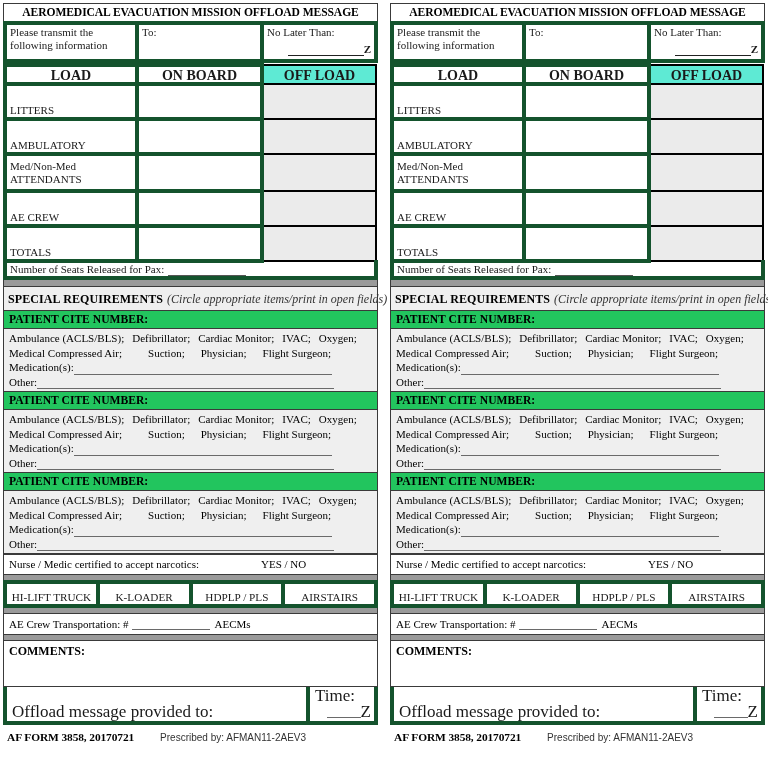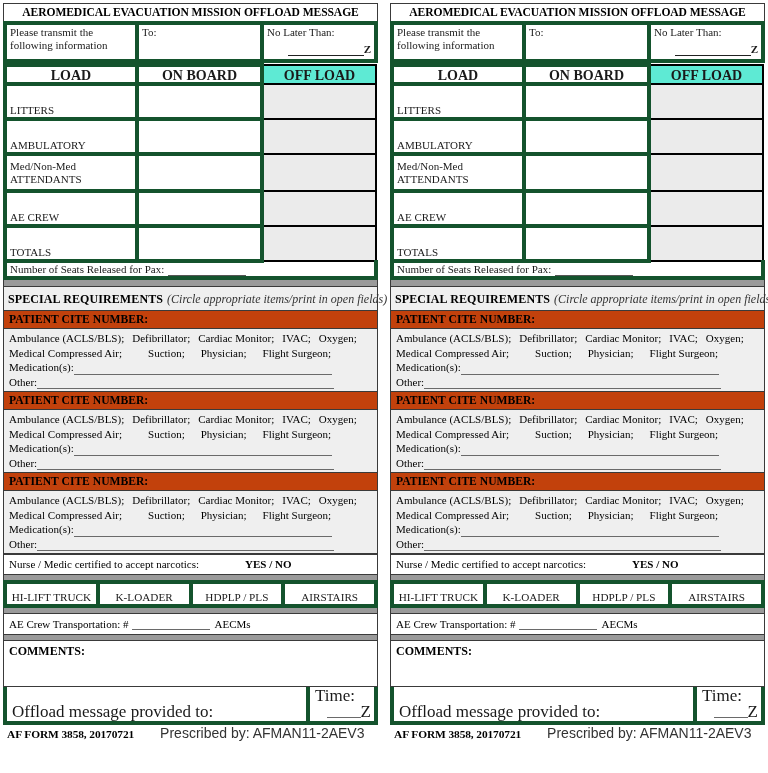--- a/index.html
+++ b/index.html
@@ -86,21 +86,21 @@
     padding: 2px 4px 3px 4px;
     text-align: center;
     white-space: nowrap;
   }
   .spec-band .main { font-weight: bold; font-size: 12px; letter-spacing: 0.1px;}
   .spec-band .note { font-style: italic; font-size: 12px; color:#333; }
 
   .pcn {
     border: 1px solid #3a3a3a;
     border-top: none;
-    background: #c2410c;
+    background: #22c55e;
     font-weight: bold;
     font-size: 11.6px;
     padding: 2px 4px 2px 5px;
   }
   .pblock {
     border: 1px solid #3a3a3a;
     border-top: none;
     background: #efefef;
     padding: 2px 5px 2px 5px;
     font-size: 11px;
@@ -115,21 +115,21 @@
   .med-line { width: 258px; }
   .other-line { width: 297px; }
 
   
   .narc {
     border: 1px solid #3a3a3a;
     font-size: 11px;
     padding: 3px 5px 3px 5px;
     height: 21px;
   }
-  .narc .yn { margin-left: 46px; font-weight: bold; }
+  .narc .yn { margin-left: 62px; }
 
   
   .equip td {
     text-align: center; font-size: 11.2px; height: 23px;
     vertical-align: middle; padding-top: 7px;
   }
 
   .aecrew {
     border: 1px solid #3a3a3a;
     font-size: 11px; padding: 4px 5px 4px 5px; height: 22px;
@@ -144,28 +144,29 @@
   }
 
   .offmsg td {
     font-size: 17px; vertical-align: bottom; height: 31px;
     padding-bottom: 3px; padding-left: 5px;
   }
   .offmsg td.timecell { vertical-align: top; padding-top: 2px; padding-left: 5px; }
   .time-line { width: 34px; }
 
   .footer {
+    margin-top: 6px;
     display: flex;
     align-items: baseline;
     padding-left: 4px;
   }
   .footer .formno { font-weight: bold; font-size: 11.4px; letter-spacing: -0.1px;}
   .footer .presc {
     font-family: "Liberation Sans", "DejaVu Sans", sans-serif;
-    font-size: 14px; color: #333; margin-left: 26px; text-align: center;
+    font-size: 10px; color: #333; margin-left: 26px; text-align: center;
   }
 </style>
 </head>
 <body>
 
 <div class="page">
 
   <div class="form">
 
     <div class="title-bar">AEROMEDICAL EVACUATION MISSION OFFLOAD MESSAGE</div>

